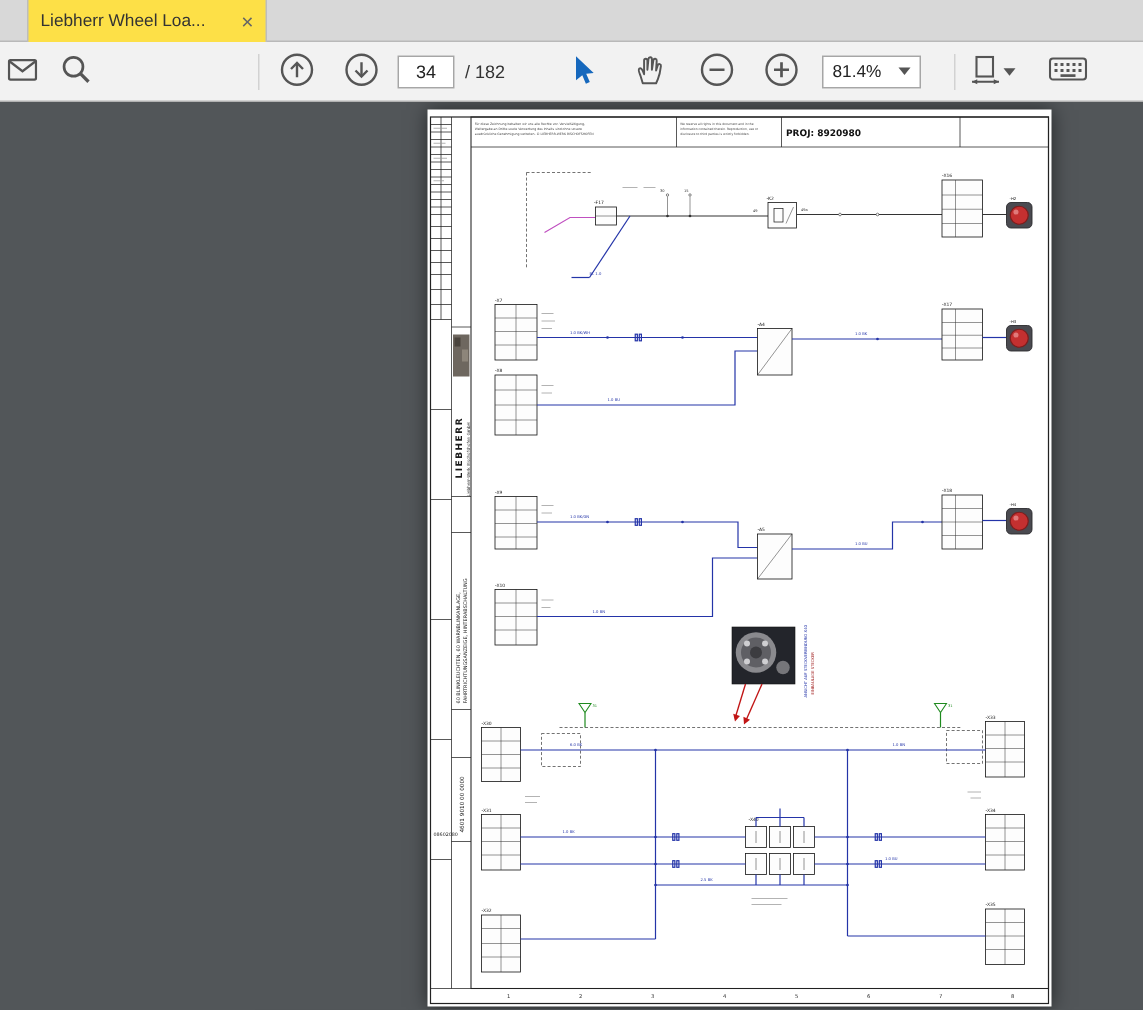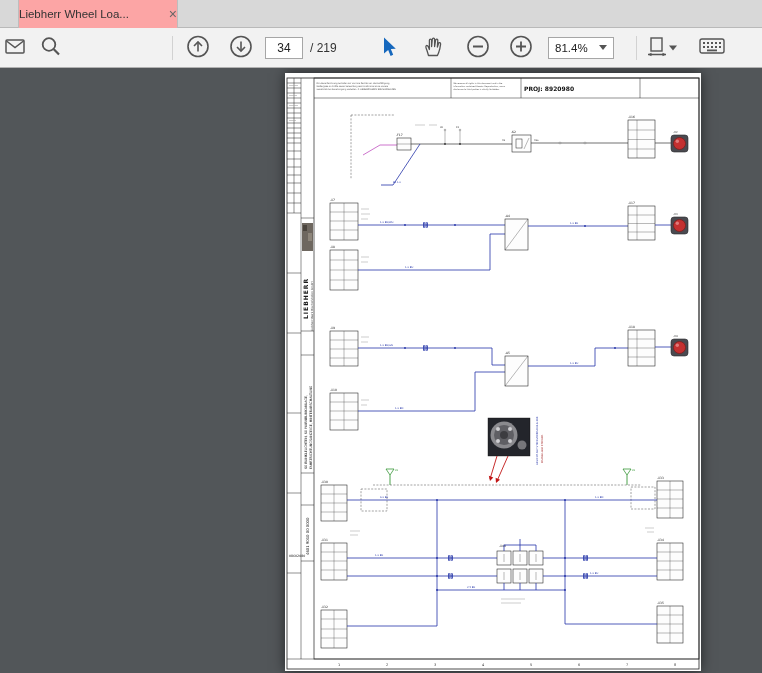--- a/index.html
+++ b/index.html
@@ -3,23 +3,23 @@
 <meta charset="utf-8">
 <style>
   * { margin:0; padding:0; box-sizing:border-box; }
   html,body { width:762px; height:673px; overflow:hidden; background:#525659;
               font-family:"Liberation Sans", sans-serif; }
   .app { width:762px; height:673px; display:flex; flex-direction:column; }
 
   
   .tabbar { height:28px; background:#d8d8d8; border-bottom:1px solid #b9b9b9;
             display:flex; align-items:stretch; flex:0 0 auto; }
-  .tab { height:28px; width:160px; margin-left:18px; background:#fca5a5;
+  .tab { height:28px; width:160px; margin-left:18px; background:#fde047;
          border-left:1px solid #bdbdbd; border-right:1px solid #bdbdbd;
-         display:flex; align-items:center; padding:0 0; gap:6px; }
+         display:flex; align-items:center; padding:0 8px; gap:6px; }
   .tab-title { font-size:11.5px; color:#333; white-space:nowrap; overflow:hidden; flex:1; }
   .tab-close { font-size:14px; color:#666; line-height:1; cursor:pointer; }
 
   
   .toolbar { height:40px; background:#f2f2f2; border-bottom:1px solid #b2b2b2;
              position:relative; flex:0 0 auto; }
   .tb { position:absolute; top:50%; transform:translateY(-50%);
         display:flex; align-items:center; justify-content:center;
         background:none; border:none; padding:2px; cursor:pointer; }
   .sep { position:absolute; top:8px; width:1px; height:24px; background:#d2d2d2; }
@@ -108,21 +108,21 @@
             <circle cx="12" cy="12" r="10" fill="none" stroke="#555" stroke-width="1.6"></circle>
             <line x1="12" y1="7" x2="12" y2="16" stroke="#555" stroke-width="1.6"></line>
             <polyline points="8,12.5 12,16.5 16,12.5" fill="none" stroke="#555" stroke-width="1.6"></polyline>
           </svg>
       </span>
     </button>
 
     <div class="page-box">
       <input value="34" style="">
     </div>
-    <span class="page-total">/ 219</span>
+    <span class="page-total">/ 182</span>
 
     <button class="tb" style="left:377px">
       <span>
         <svg width="18" height="22" viewBox="0 0 18 22">
             <path d="M5,2 L5,18 L9.2,14.6 L11.6,20.4 L14.2,19.2 L11.8,13.6 L16.8,13.2 Z" fill="#1668bd"></path>
           </svg>
       </span>
     </button>
 
     <button class="tb" style="left:421px">

